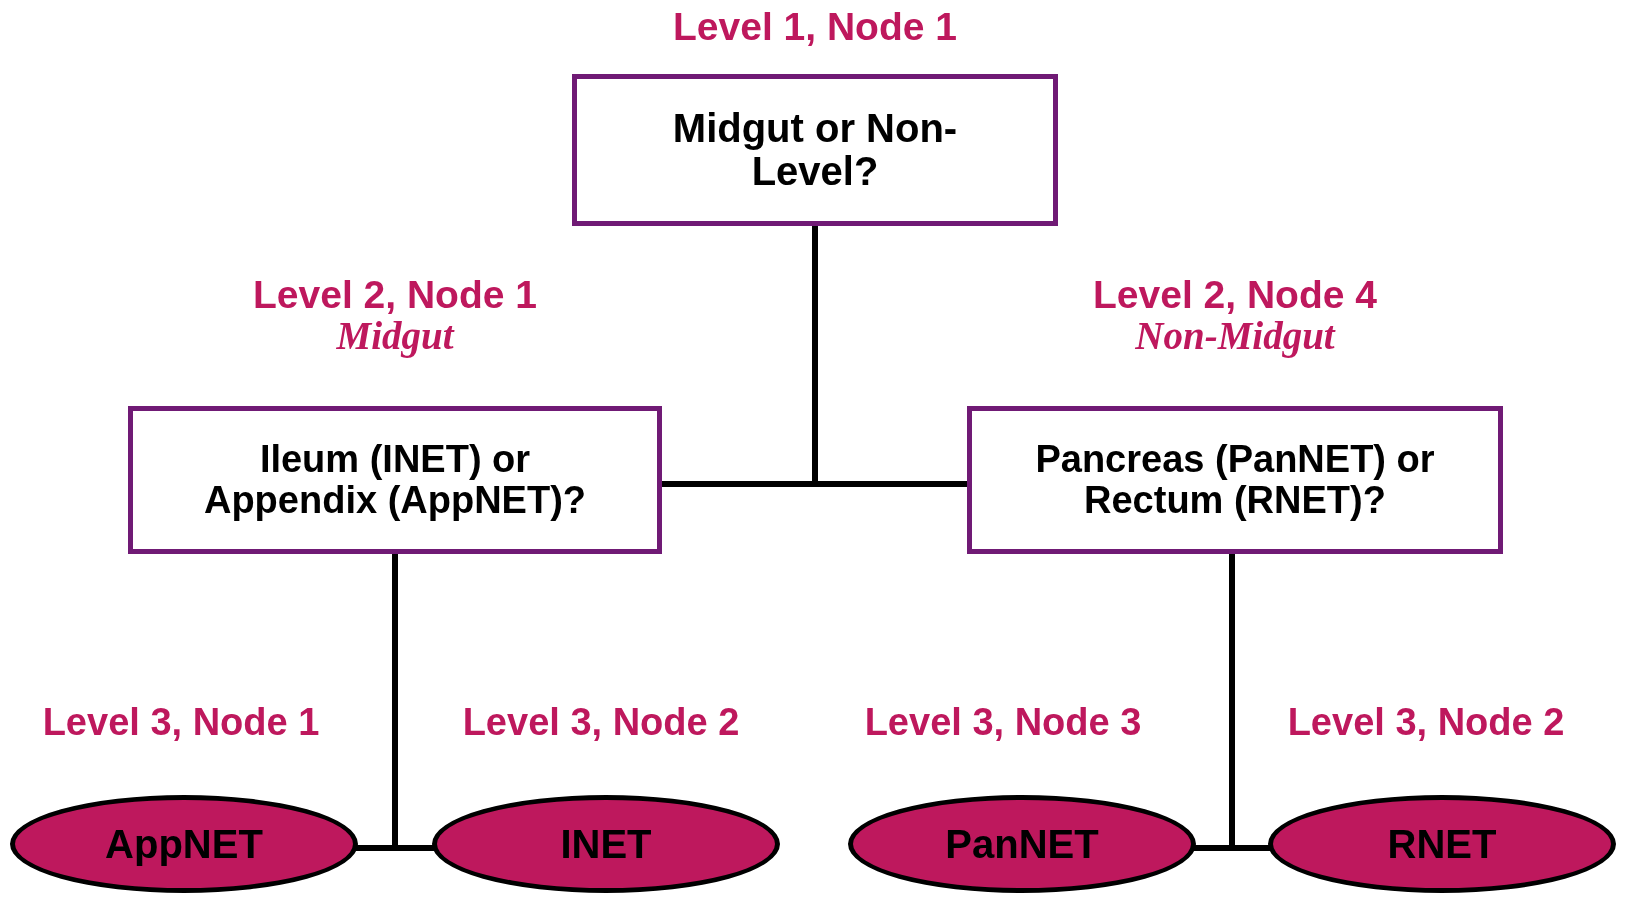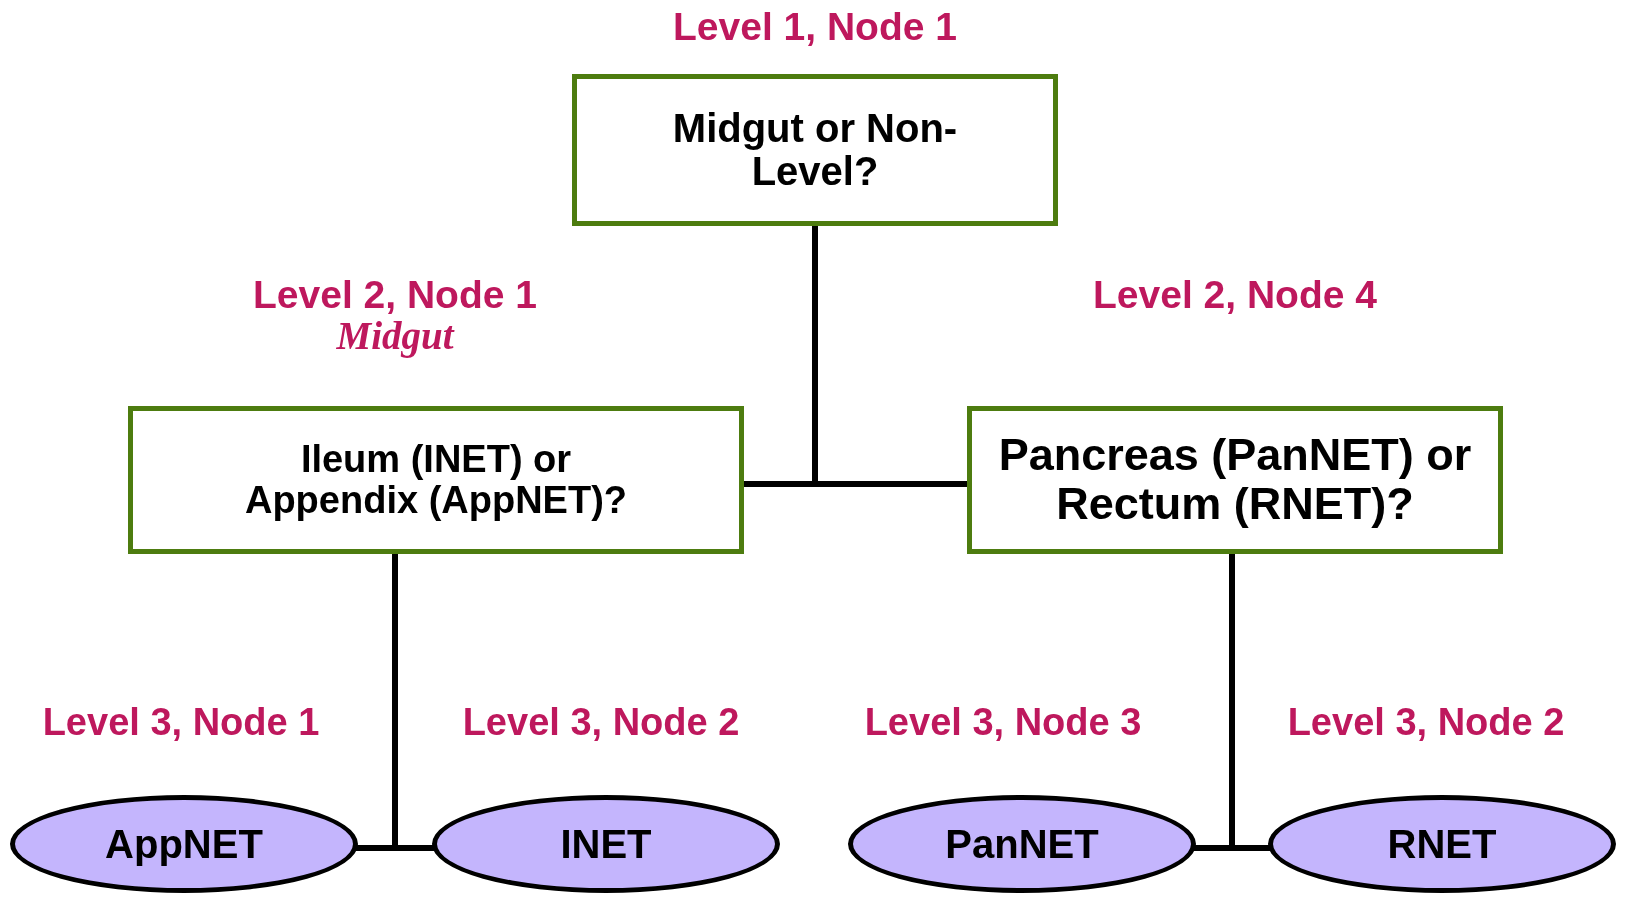--- a/index.html
+++ b/index.html
@@ -29,42 +29,42 @@
   .lbl .sub {
     display: block;
     font-style: italic;
     font-family: Liberation Serif, serif;
   }
 
   
   .rect {
     position: absolute;
     box-sizing: border-box;
-    border: 5px solid #4d7c0f;
+    border: 5px solid #701a75;
     background: #ffffff;
     display: flex;
     align-items: center;
     justify-content: center;
     z-index: 3;
   }
   .rect .rect-text {
     color: #000000;
     font-weight: bold;
     text-align: center;
     line-height: 1.08;
     padding: 0 6px;
   }
 
   
   .ellipse {
     position: absolute;
     box-sizing: border-box;
     border: 5px solid #000000;
     border-radius: 50%;
-    background: #c4b5fd;
+    background: #be185d;
     display: flex;
     align-items: center;
     justify-content: center;
     z-index: 3;
   }
   .ellipse .ell-text {
     color: #000000;
     font-weight: bold;
     text-align: center;
     line-height: 1;
@@ -78,26 +78,26 @@
     z-index: 1;
   }
 
   
   #l1-caption { left: 572px; top: 6px;  width: 486px; font-size: 39px; }
   #l1-box     { left: 572px; top: 74px; width: 486px; height: 152px; }
   #l1-box .rect-text { font-size: 40px; }
 
   
   #l2n1-caption { left: 128px; top: 274px; width: 534px; font-size: 39px; }
-  #l2n1-box     { left: 128px; top: 406px; width: 616px; height: 148px; }
+  #l2n1-box     { left: 128px; top: 406px; width: 534px; height: 148px; }
   #l2n1-box .rect-text { font-size: 38px; }
 
   #l2n2-caption { left: 967px; top: 274px; width: 536px; font-size: 39px; }
   #l2n2-box     { left: 967px; top: 406px; width: 536px; height: 148px; }
-  #l2n2-box .rect-text { font-size: 45px; }
+  #l2n2-box .rect-text { font-size: 38px; }
 
   
   #l3n1-caption { left: 0px;    top: 702px; width: 362px; font-size: 38px; }
   #l3n2-caption { left: 420px;  top: 702px; width: 362px; font-size: 38px; }
   #l3n3-caption { left: 822px;  top: 702px; width: 362px; font-size: 38px; }
   #l3n4-caption { left: 1245px; top: 702px; width: 362px; font-size: 38px; }
 
   
   #l3n1-ellipse { left: 10px;   top: 795px; width: 348px; height: 98px; }
   #l3n2-ellipse { left: 432px;  top: 795px; width: 348px; height: 98px; }
@@ -149,20 +149,21 @@
 
   <div class="rect" id="l2n1-box">
     <div class="rect-text">
       <span>Ileum (INET) or</span><br>
       <span>Appendix (AppNET)?</span>
     </div>
   </div>
 
   <div class="lbl" id="l2n2-caption">
     <span>Level 2, Node 4</span>
+    <span class="sub">Non-Midgut</span>
   </div>
 
   <div class="rect" id="l2n2-box">
     <div class="rect-text">
       <span>Pancreas (PanNET) or</span><br>
       <span>Rectum (RNET)?</span>
     </div>
   </div>
 
   <div class="lbl" id="l3n1-caption">

